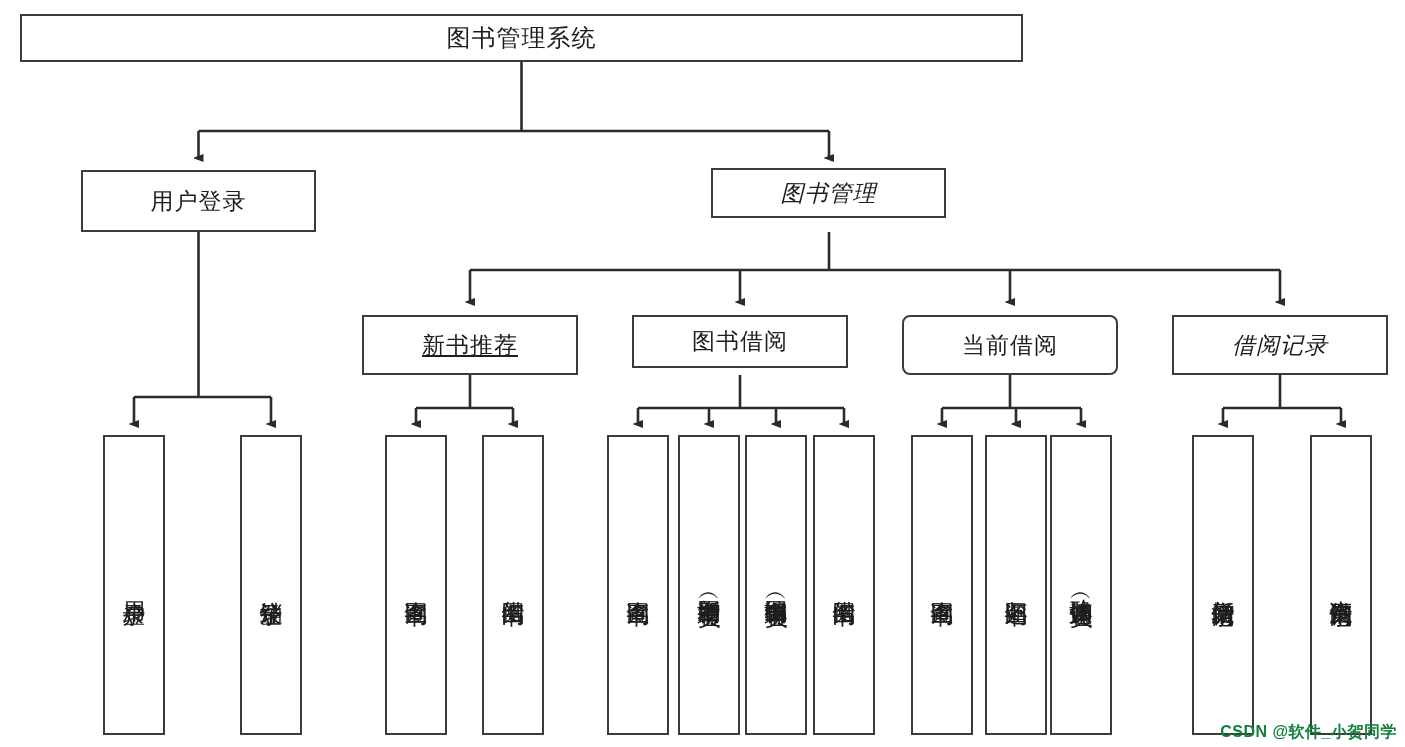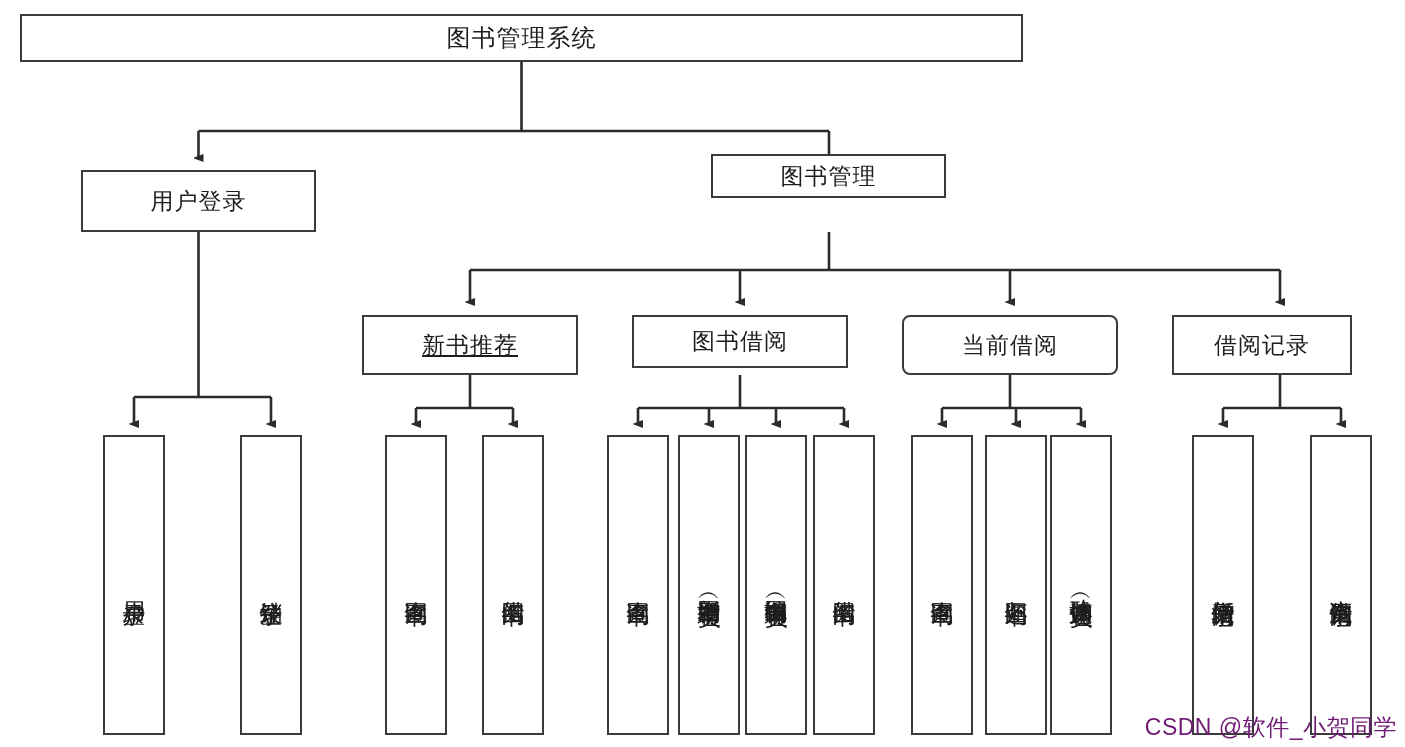--- a/index.html
+++ b/index.html
@@ -53,24 +53,25 @@
     text-orientation: upright;
     white-space: nowrap;
   }
   .node.title {
     font-size: 24px;
   }
   .watermark {
     position: absolute;
     right: 8px;
     bottom: 4px;
-    font-size: 23px;
-    color: #701a75;
+    font-size: 16px;
+    color: #15803d;
     white-space: nowrap;
     letter-spacing: 0.5px;
+    font-weight: bold;
   }
 </style>
 </head>
 <body>
 
 <div id="canvas">
 
   <svg class="edges" viewBox="0 0 1405 747" xmlns="http://www.w3.org/2000/svg">
     <defs>
       <marker id="arrow" markerWidth="10" markerHeight="10" refX="5" refY="5" orient="auto" markerUnits="userSpaceOnUse">
@@ -122,34 +123,34 @@
     </g>
   </svg>
 
   <div class="node h title" id="node-root" style="left: 20px; top: 14px; width: 1003px; height: 48px;">
     <span>图书管理系统</span>
   </div>
 
   <div class="node h" style="left: 81px; top: 170px; width: 235px; height: 62px;">
     <span>用户登录</span>
   </div>
-  <div class="node h" style="left: 711px; top: 154px; width: 235px; height: 44px;">
+  <div class="node h" style="left: 711px; top: 168px; width: 235px; height: 50px; font-style: italic;">
     <span>图书管理</span>
   </div>
 
   <div class="node h" style="left: 362px; top: 315px; width: 216px; height: 60px; text-decoration: underline;">
     <span>新书推荐</span>
   </div>
   <div class="node h" style="left: 632px; top: 315px; width: 216px; height: 53px;">
     <span>图书借阅</span>
   </div>
   <div class="node h" style="left: 902px; top: 315px; width: 216px; height: 60px; border-radius: 8px;">
     <span>当前借阅</span>
   </div>
-  <div class="node h" style="left: 1172px; top: 315px; width: 180px; height: 60px;">
+  <div class="node h" style="left: 1172px; top: 315px; width: 216px; height: 60px; font-style: italic;">
     <span>借阅记录</span>
   </div>
 
   <div class="node v" style="left: 103px; top: 435px; width: 62px; height: 300px;">
     <span class="vtext">用户登录</span>
   </div>
   <div class="node v" style="left: 240px; top: 435px; width: 62px; height: 300px;">
     <span class="vtext">注销登录</span>
   </div>
   <div class="node v" style="left: 385px; top: 435px; width: 62px; height: 300px;">

